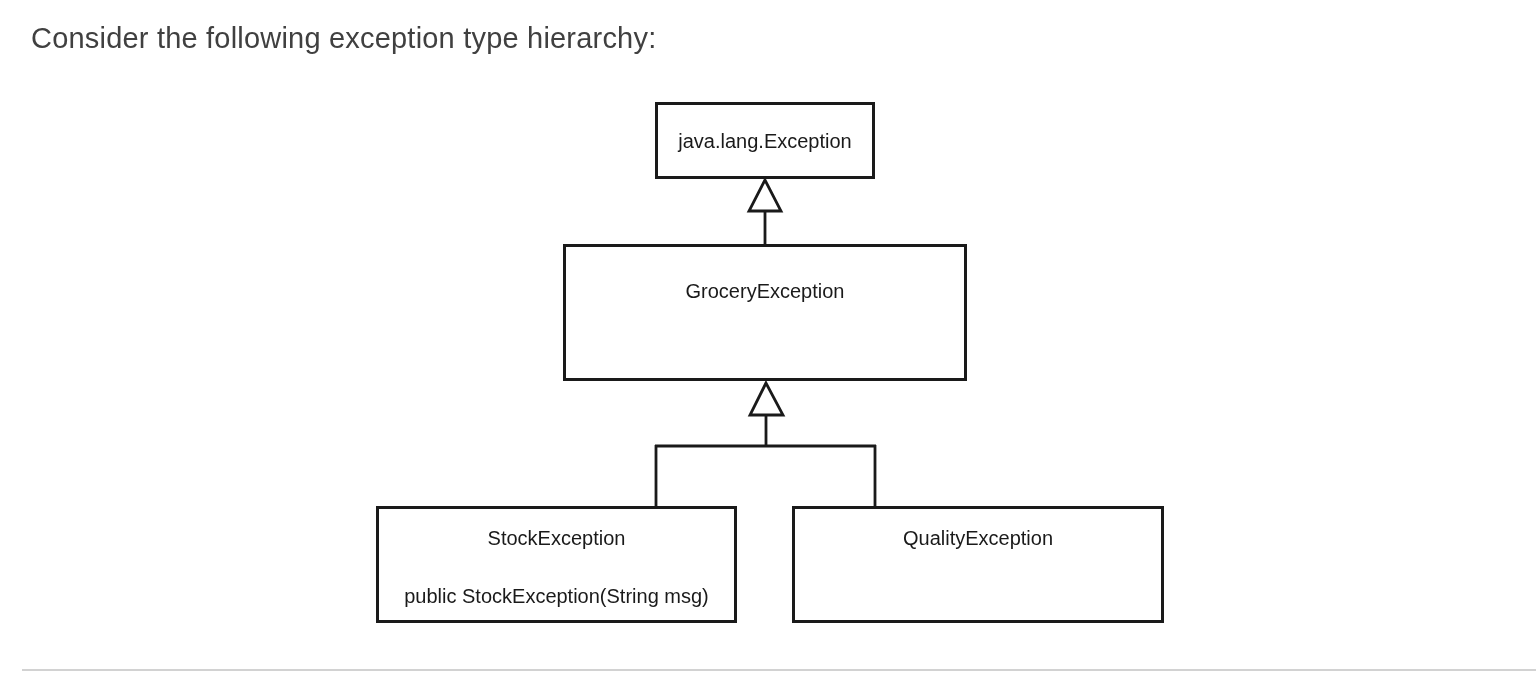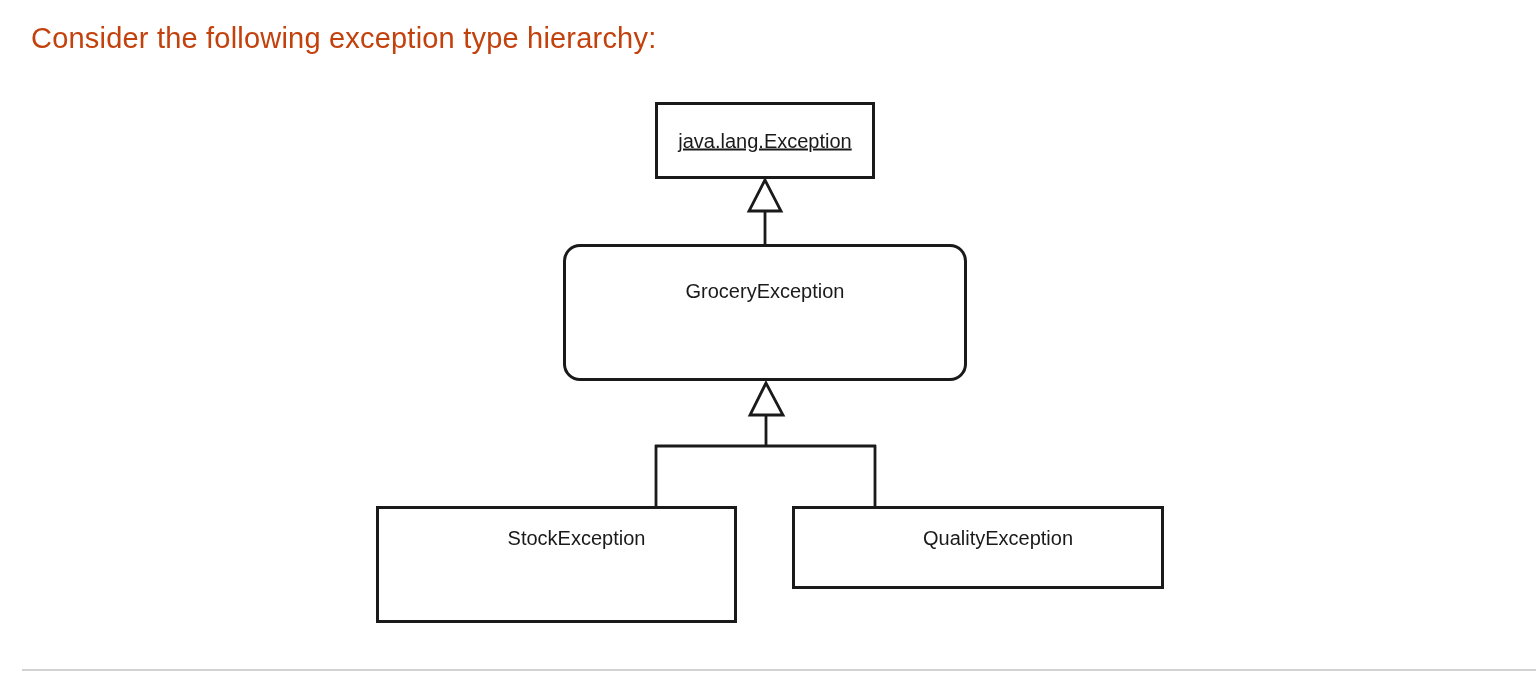--- a/index.html
+++ b/index.html
@@ -12,56 +12,56 @@
   }
   .page { position: absolute; inset: 0; }
 
   .heading {
     position: absolute;
     left: 31px; top: 22px;
     margin: 0;
     font-size: 29px;
     font-weight: 400;
     letter-spacing: 0.2px;
-    color: #c2410c;
+    color: #404040;
     white-space: nowrap;
   }
 
   .diagram { position: absolute; inset: 0; }
 
   .connectors {
     position: absolute; left: 0; top: 0;
     width: 1536px; height: 676px;
     pointer-events: none;
   }
 
   .uml-box {
     position: absolute;
     box-sizing: border-box;
     border: 3px solid #1a1a1a;
     background: #ffffff;
   }
   .box-exception { left: 655px; top: 102px; width: 220px; height: 77px; }
-  .box-grocery   { left: 563px; top: 244px; width: 404px; height: 137px; border-radius: 17px; }
+  .box-grocery   { left: 563px; top: 244px; width: 404px; height: 137px; }
   .box-stock     { left: 376px; top: 506px; width: 361px; height: 117px; }
-  .box-quality   { left: 792px; top: 506px; width: 372px; height: 83px; }
+  .box-quality   { left: 792px; top: 506px; width: 372px; height: 117px; }
 
   .box-label {
     position: absolute;
     left: 0; width: 100%;
     text-align: center;
     transform: translateY(-50%);
     font-size: 20px;
     color: #1a1a1a;
     white-space: nowrap;
   }
-  .box-exception .title { top: 50%; text-decoration: underline; }
+  .box-exception .title { top: 50%; }
   .box-grocery .title { top: 44px; }
   .box-grocery .ctor  { top: 103px; }
-  .box-stock .title, .box-quality .title { top: 29px; padding-left: 20px; }
+  .box-stock .title, .box-quality .title { top: 29px; }
   .box-stock .ctor,  .box-quality .ctor  { top: 87px; }
 
   .divider {
     position: absolute;
     left: 22px; top: 669px;
     width: 1514px; height: 2px;
     background: #d2d2d2;
   }
 </style>
 </head>
@@ -88,20 +88,21 @@
     <div class="uml-box box-exception">
       <div class="box-label title">java.lang.Exception</div>
     </div>
 
     <div class="uml-box box-grocery">
       <div class="box-label title">GroceryException</div>
     </div>
 
     <div class="uml-box box-stock">
       <div class="box-label title">StockException</div>
+      <div class="box-label ctor">public StockException(String msg)</div>
     </div>
 
     <div class="uml-box box-quality">
       <div class="box-label title">QualityException</div>
     </div>
 
   </div>
 
   <div class="divider"></div>
 

